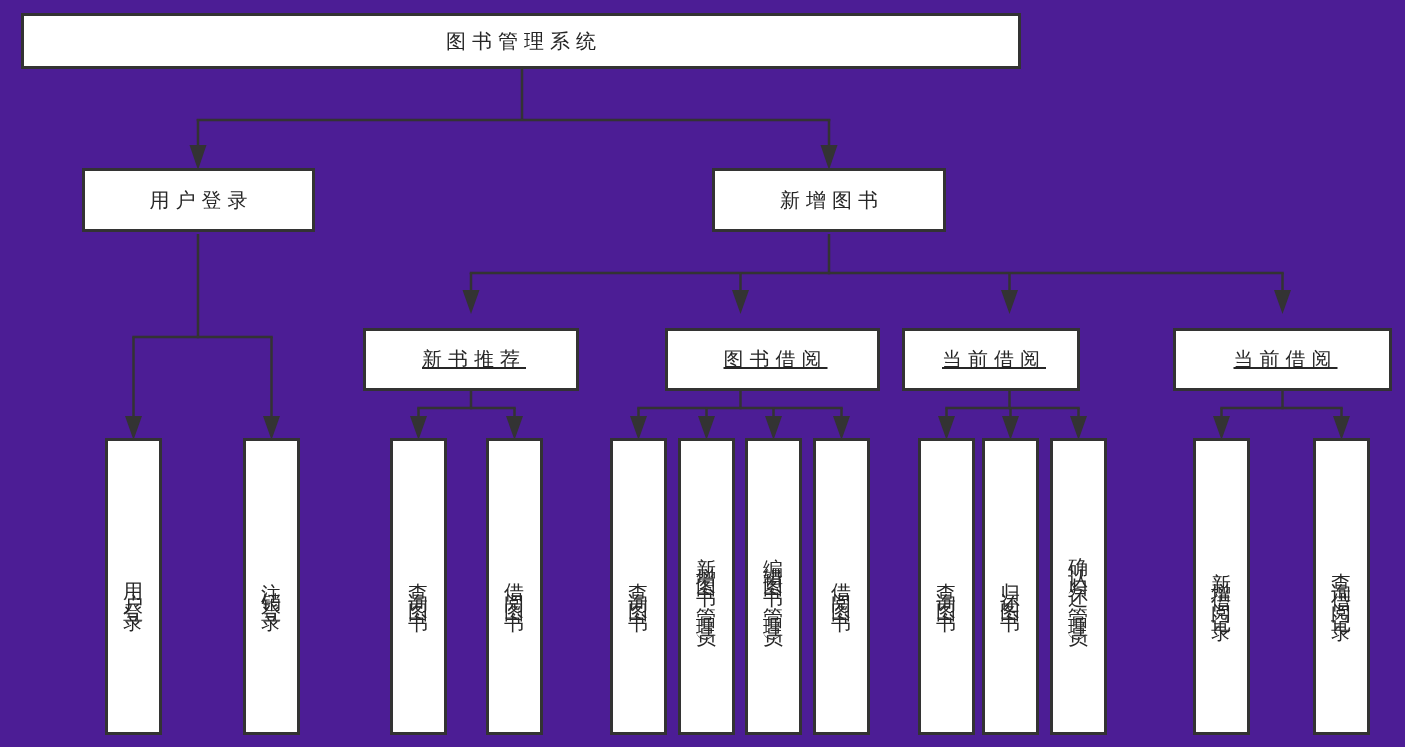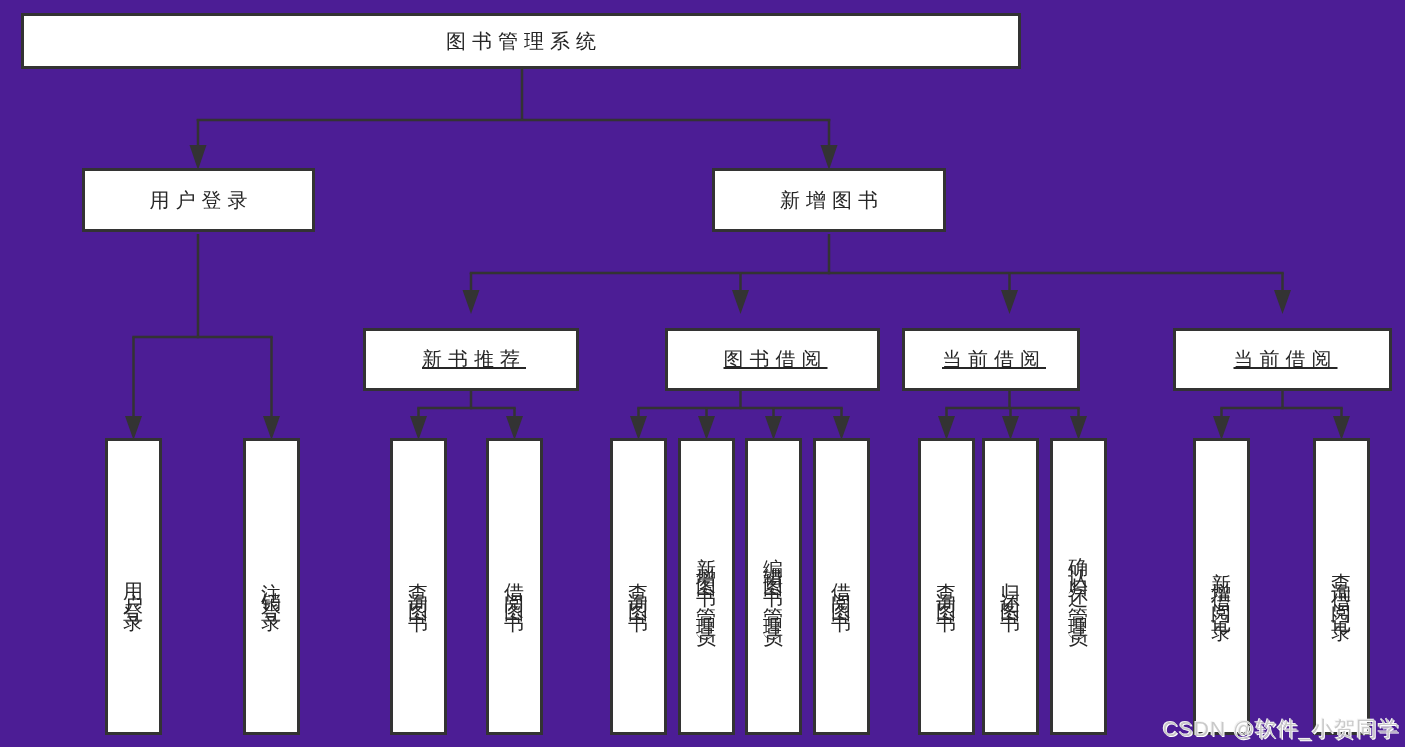--- a/index.html
+++ b/index.html
@@ -190,15 +190,14 @@
     <span class="vlbl">确认归还（管理员）</span>
   </div>
 
   <div class="node leaf" style="left:1193px;">
     <span class="vlbl">新增借阅记录</span>
   </div>
   <div class="node leaf" style="left:1313px;">
     <span class="vlbl">查询借阅记录</span>
   </div>
 
-  <div class="watermark">CSDN @软件_小贺同学</div>
 
 </div>
 
 </body></html>

